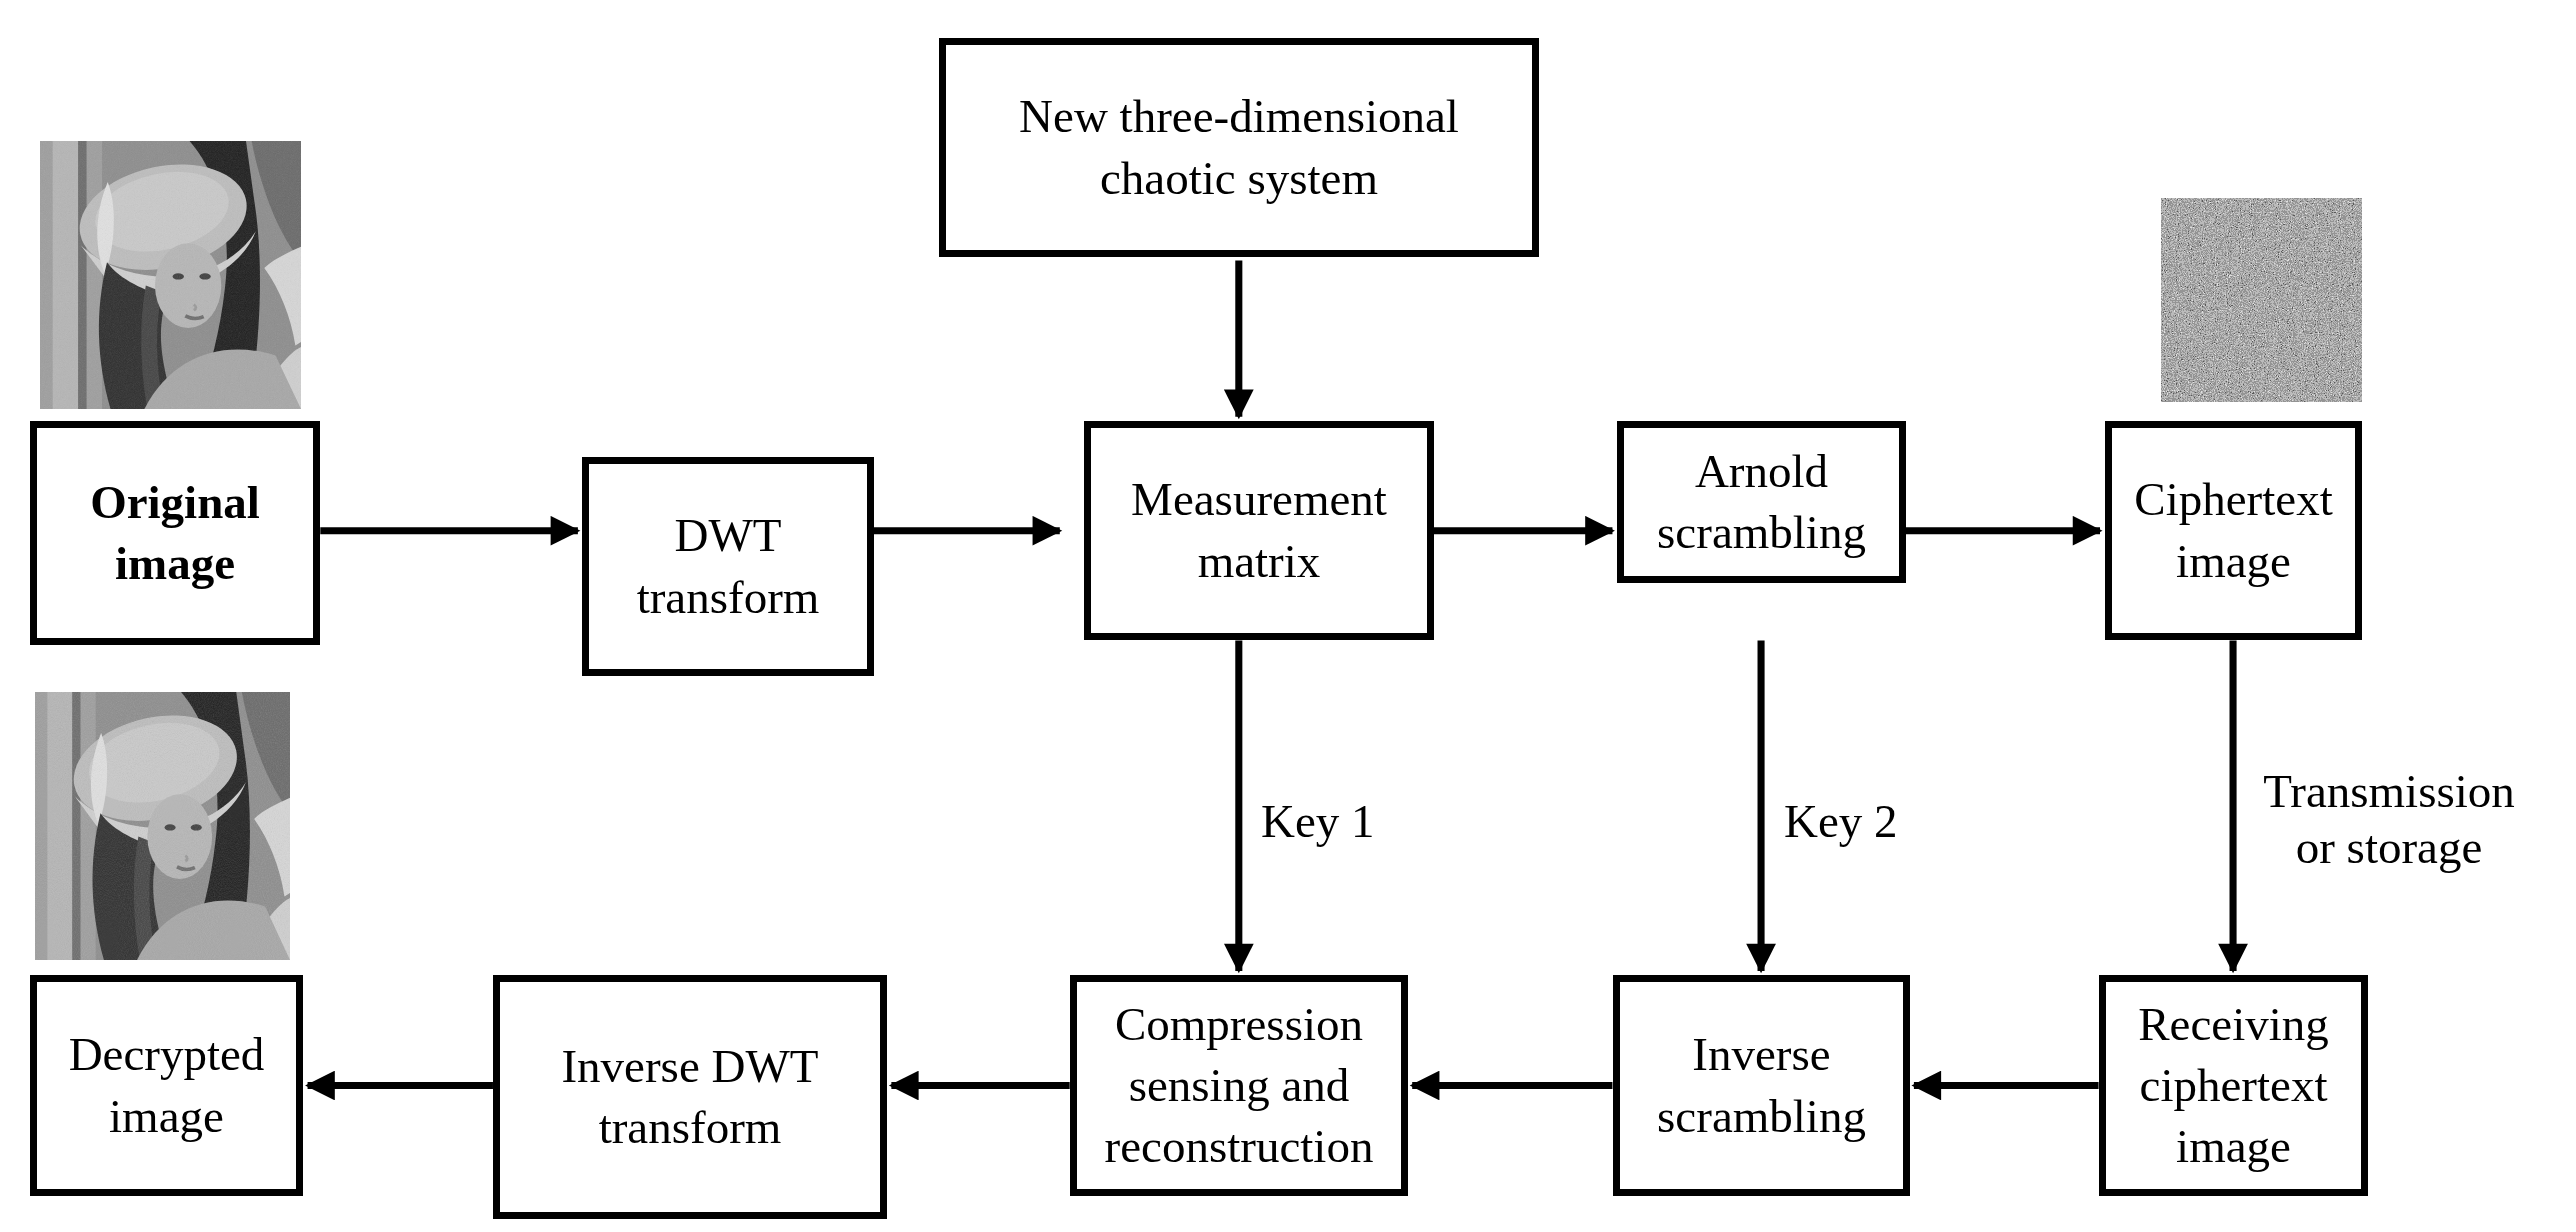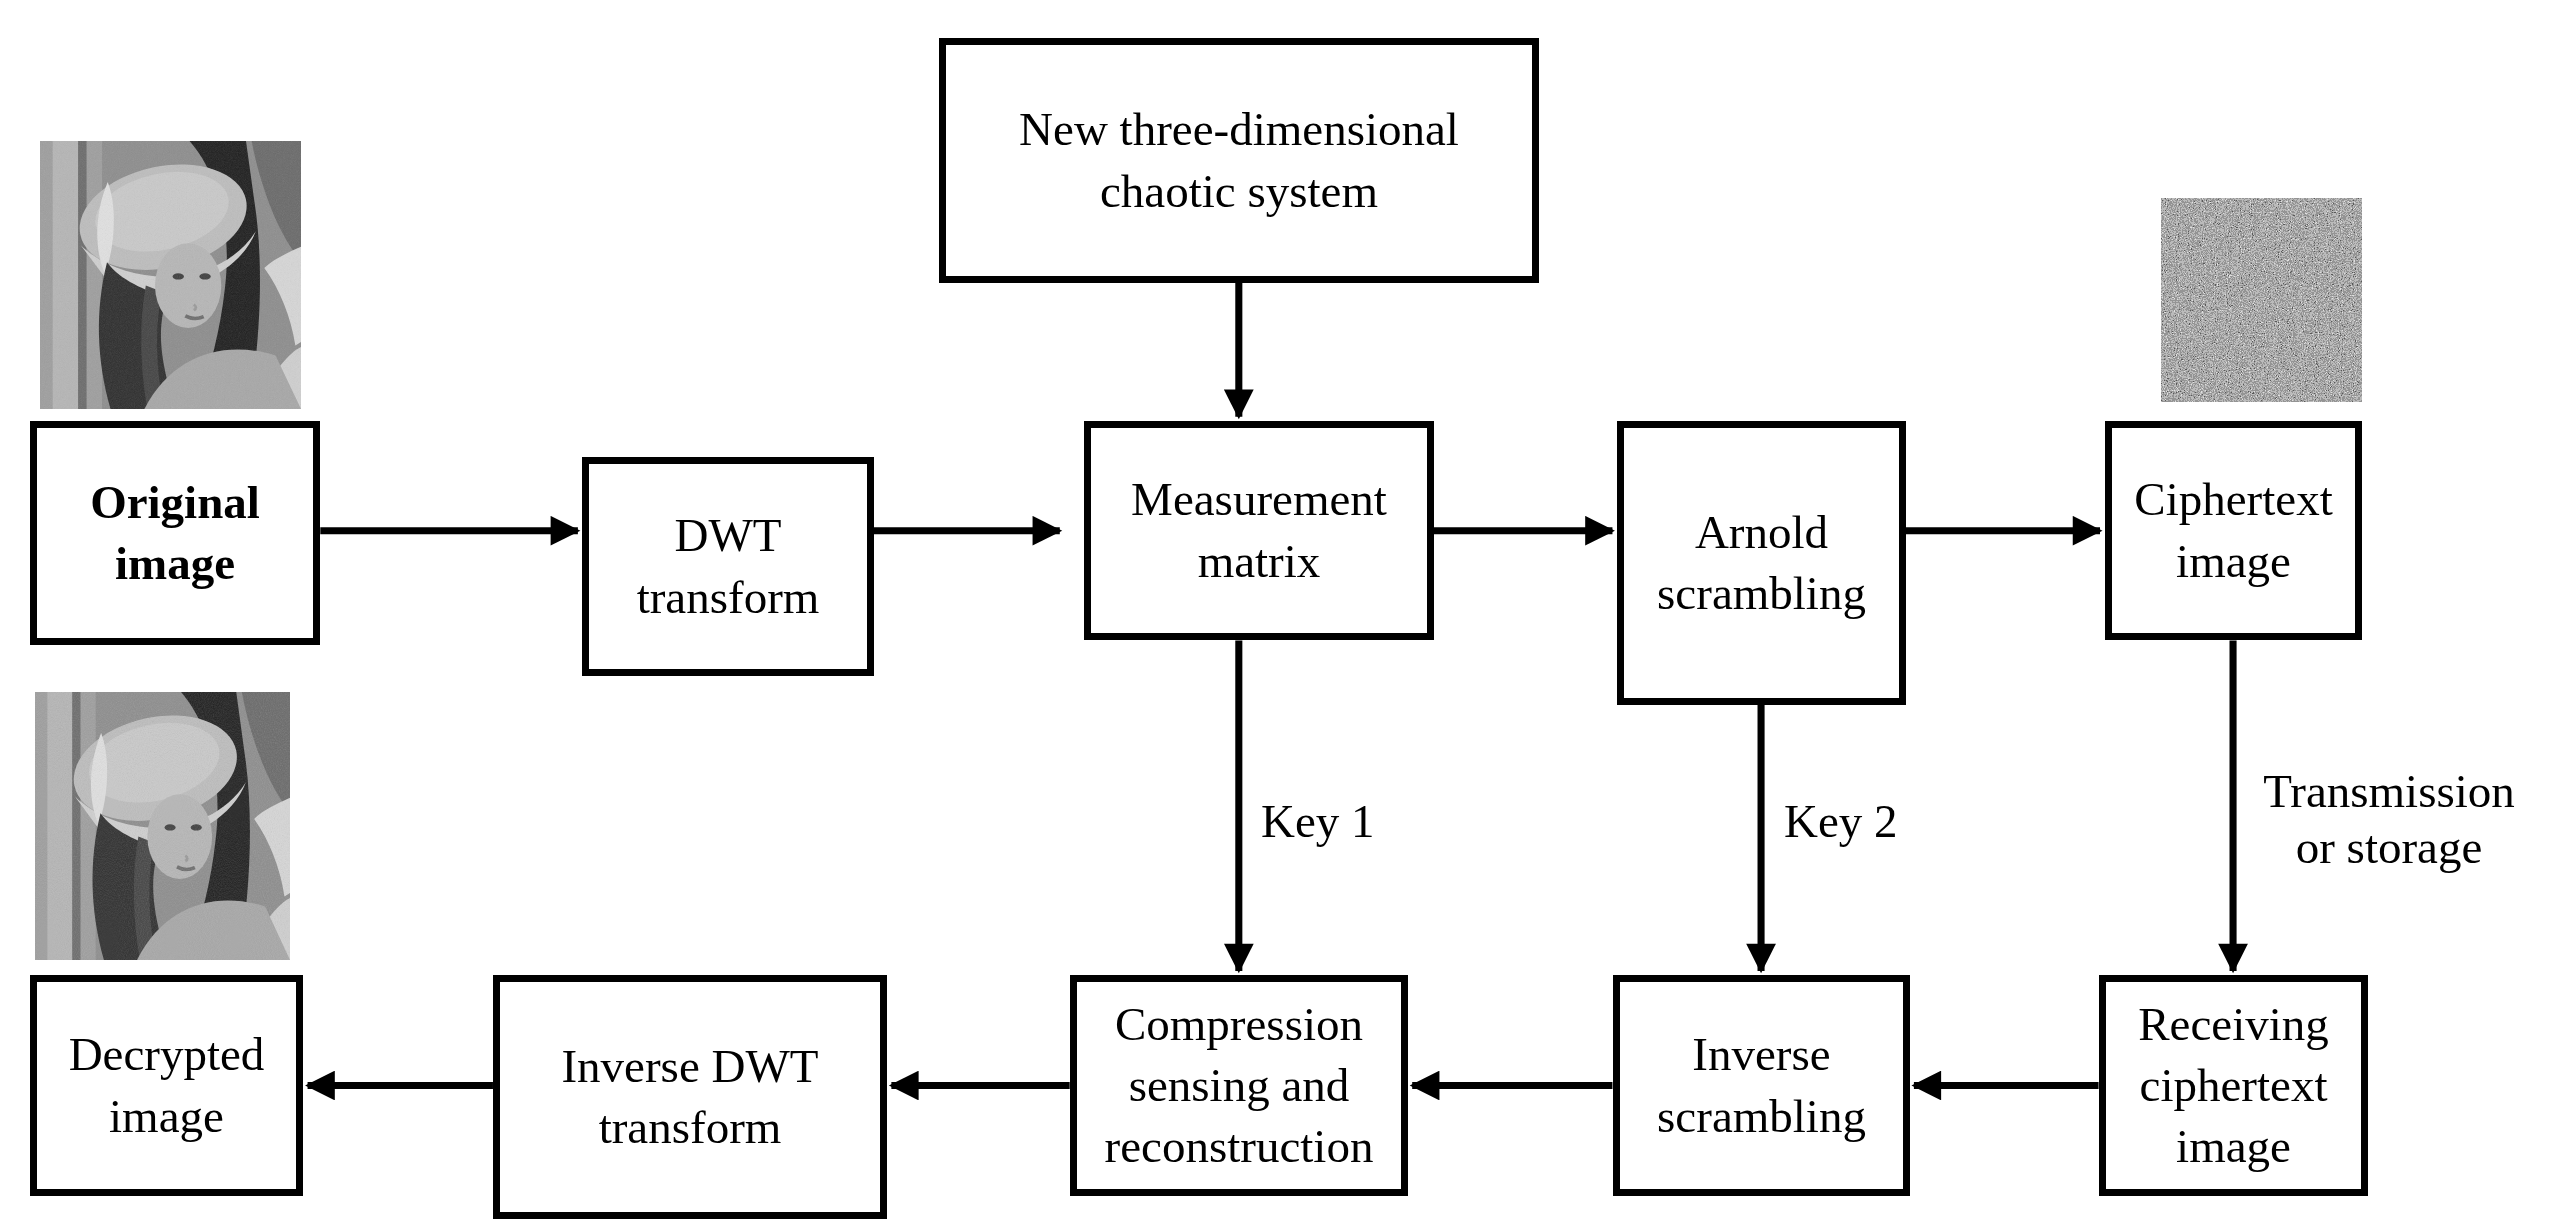--- a/index.html
+++ b/index.html
@@ -8,25 +8,25 @@
           font-family:"Liberation Serif", serif;color:#000;}
   .connectors{position:absolute;left:0;top:0;width:2576px;height:1232px;}
   .node{position:absolute;box-sizing:border-box;border:7px solid #000;background:#fff;
         display:flex;align-items:center;justify-content:center;text-align:center;
         white-space:pre-line;font-size:47px;line-height:1.3;}
   .photo{position:absolute;overflow:hidden;}
   .photo svg{display:block;width:100%;height:100%;}
   .edge-label{position:absolute;font-size:47px;line-height:1.2;white-space:pre-line;}
 
   
-  #n-chaotic{left:939px;top:38px;width:600px;height:245px;}
+  #n-chaotic{left:939px;top:38px;width:600px;height:219px;}
   #n-original{left:30px;top:421px;width:290px;height:224px;font-weight:bold;}
   #n-dwt{left:582px;top:421px;width:292px;height:219px;margin-top:36px;}
   #n-measurement{left:1064px;top:421px;width:350px;height:219px;margin-left:20px;}
-  #n-arnold{left:1617px;top:421px;width:289px;height:284px;}
+  #n-arnold{left:1617px;top:421px;width:289px;height:162px;}
   #n-ciphertext{left:2105px;top:421px;width:257px;height:219px;}
   #n-decrypted{left:30px;top:975px;width:273px;height:221px;}
   #n-inverse-dwt{left:493px;top:975px;width:394px;height:244px;}
   #n-compression{left:1070px;top:975px;width:338px;height:221px;}
   #n-inverse-scrambling{left:1613px;top:975px;width:297px;height:221px;}
   #n-receiving{left:2099px;top:975px;width:269px;height:221px;text-align:center;}
 
   
   #img-original{left:40px;top:141px;width:261px;height:268px;}
   #img-decrypted{left:35px;top:692px;width:255px;height:268px;}

